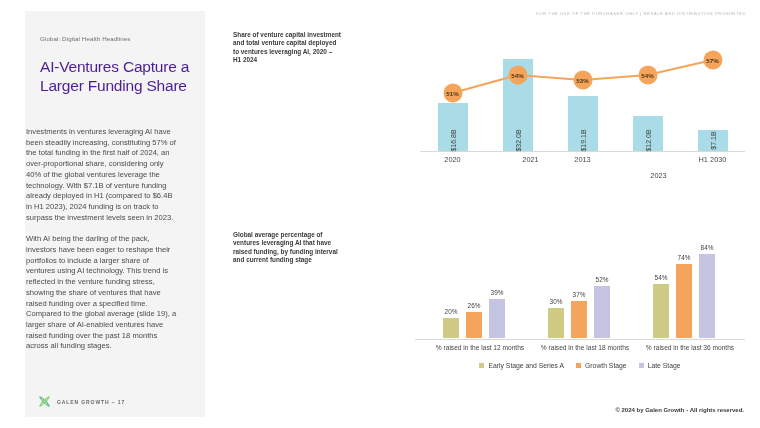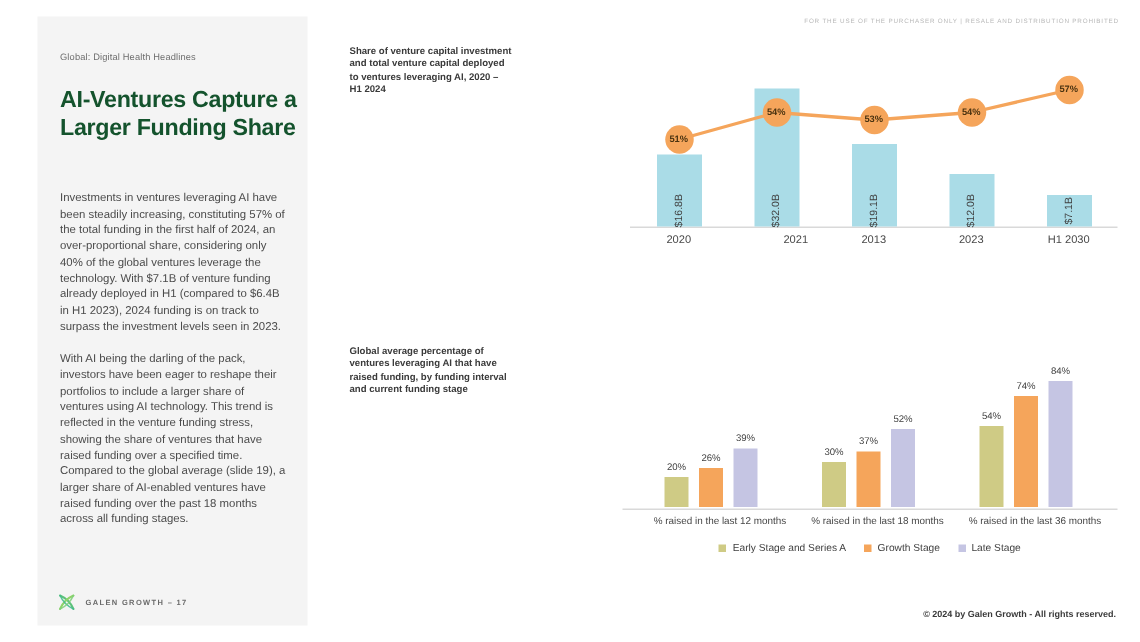--- a/index.html
+++ b/index.html
@@ -45,27 +45,27 @@
     color: #6d6d6d;
     letter-spacing: 0.1px;
   }
   .headline {
     position: absolute;
     left: 15px;
     top: 46px;
     width: 160px;
     font-size: 15.5px;
     line-height: 19px;
-    font-weight: bold;
-    color: #14532d;
+    font-weight: normal;
+    color: #4c1d95;
     letter-spacing: -0.2px;
   }
   .body-copy {
     position: absolute;
-    left: 15px;
+    left: 1px;
     top: 116px;
     width: 152px;
     font-size: 7.6px;
     line-height: 10.7px;
     color: #4b4b4b;
   }
   .body-copy p { margin: 0 0 11px 0; }
 
   
   .panel-footer {
@@ -314,21 +314,21 @@
     <div class="marker" style="left:32.5px; top:63px;">51%</div>
     <div class="marker" style="left:97.5px; top:45px;">54%</div>
     <div class="marker" style="left:162.5px; top:50px;">53%</div>
     <div class="marker" style="left:227.5px; top:45px;">54%</div>
     <div class="marker" style="left:292.5px; top:30px;">57%</div>
   </div>
 
   <div class="x-tick" style="left:0px;">2020</div>
   <div class="x-tick" style="left:78px;">2021</div>
   <div class="x-tick" style="left:130px;">2013</div>
-  <div class="x-tick" style="left:195px;">2023</div>
+  <div class="x-tick" style="left:206px;margin-top:16px;">2023</div>
   <div class="x-tick" style="left:260px;">H1 2030</div>
 
 </div>
 
 <div class="chart-title" style="left:233px; top:231px;">Global average percentage of ventures leveraging AI that have raised funding, by funding interval and current funding stage</div>
 
 <div class="chart-block" id="bottom-chart">
   <div class="g-plot">
     <div class="axis-line" style="width:330px;"></div>
 

